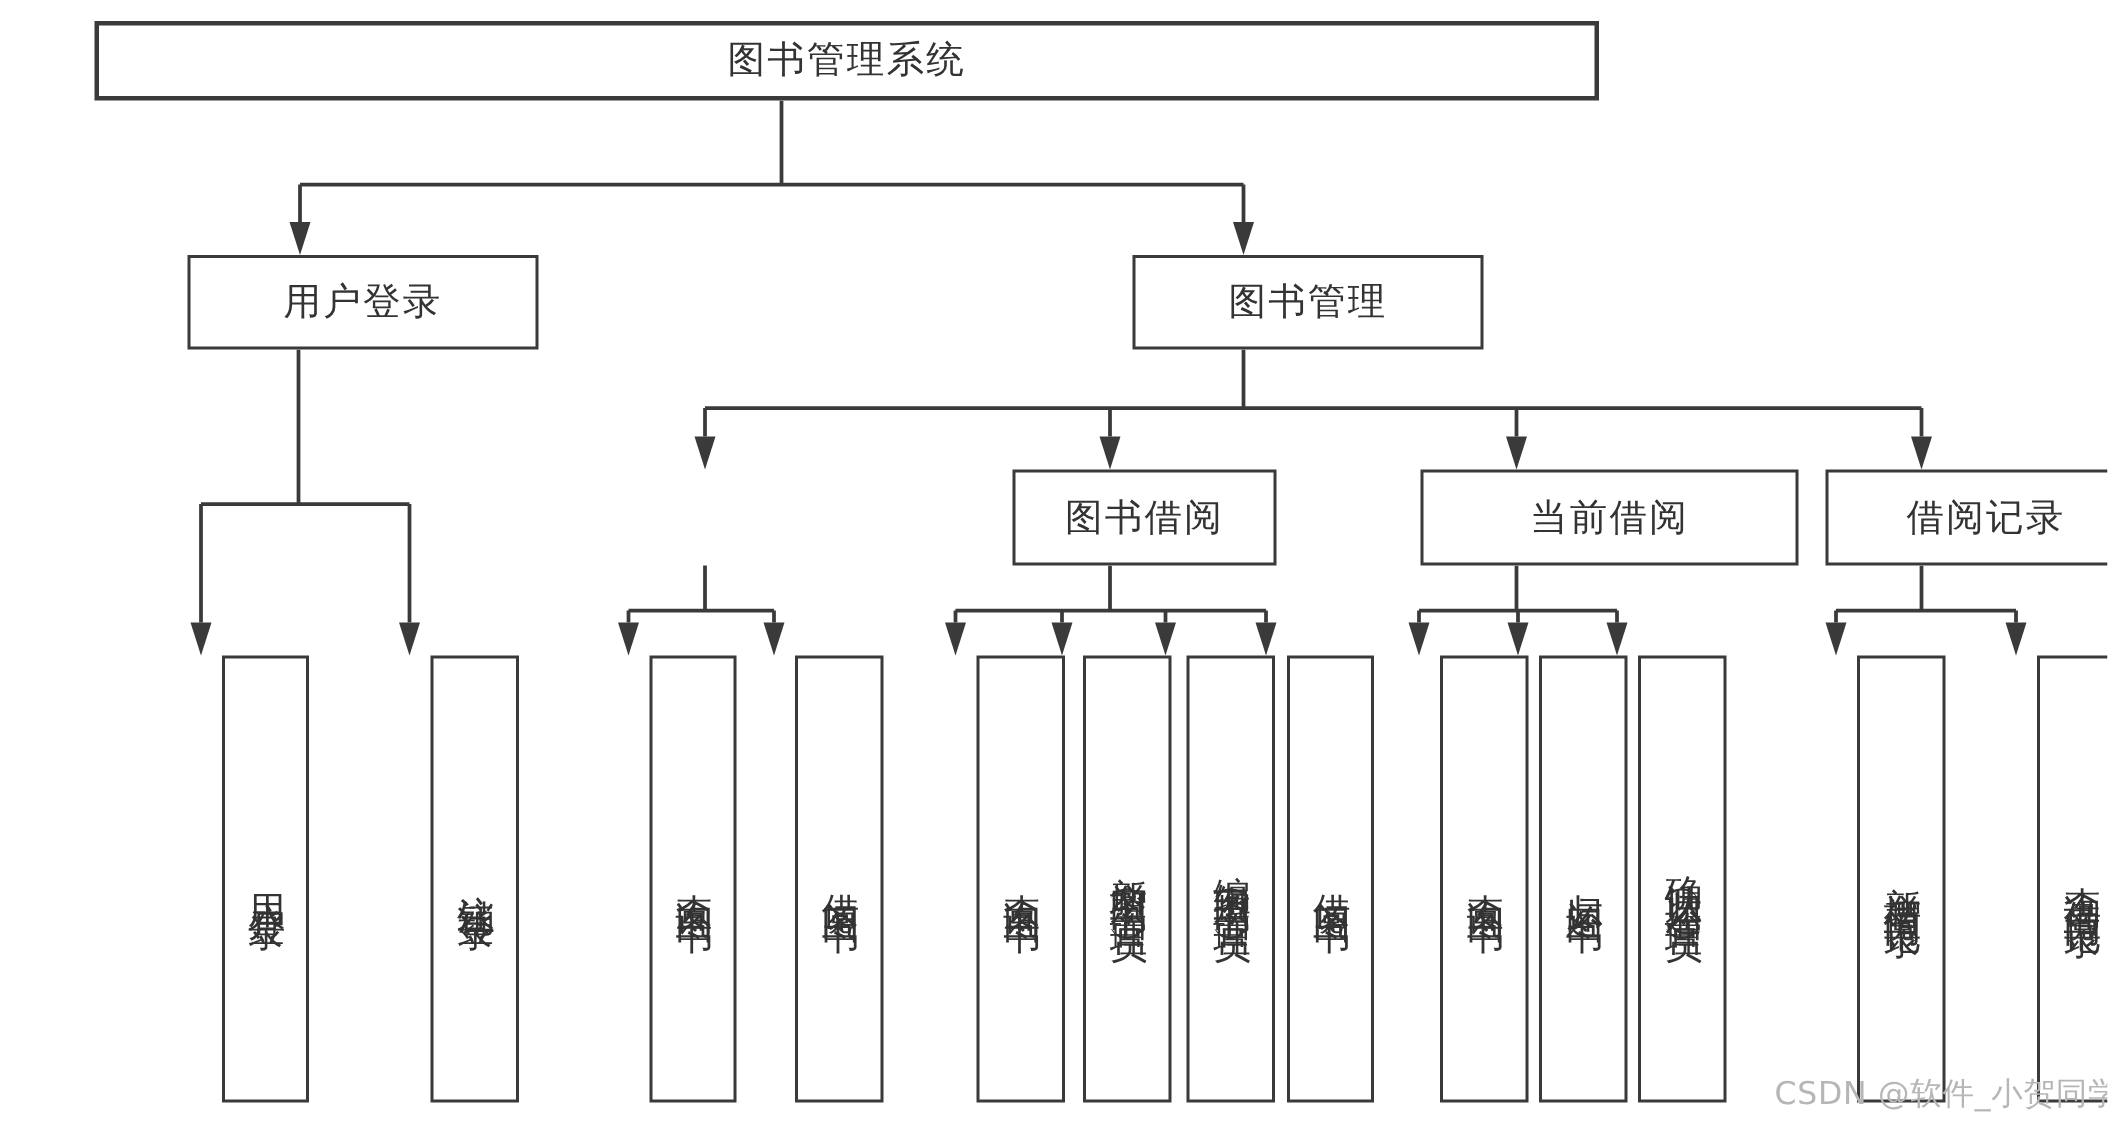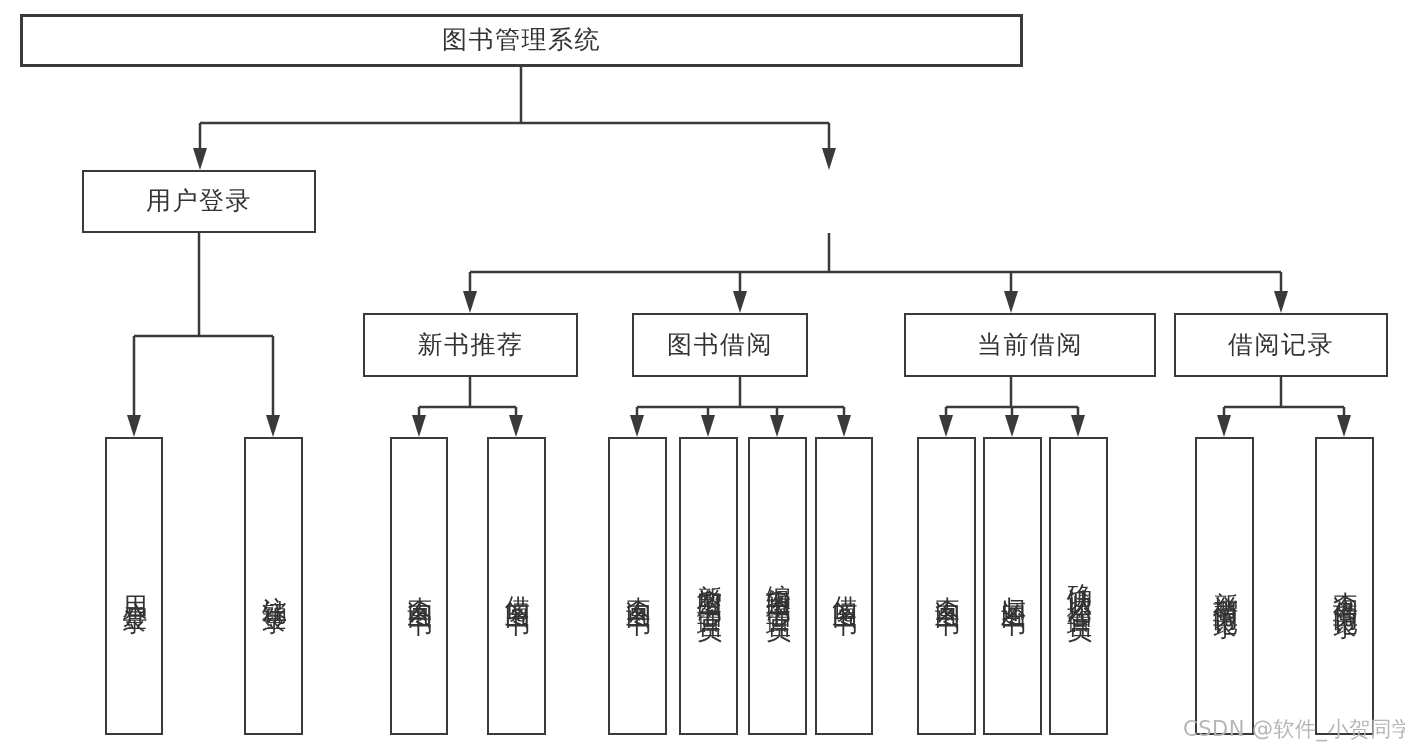--- a/index.html
+++ b/index.html
@@ -13,20 +13,21 @@
   body{font-family:"DejaVu Sans","Liberation Sans",sans-serif;color:var(--text)}
   .canvas{position:relative;width:1405px;height:747px;background:var(--background);overflow:hidden}
   .connectors{position:absolute;left:0;top:0;width:1405px;height:747px;pointer-events:none}
   .node{
     position:absolute;
     background:#fff;
     border:2.5px solid var(--line);
     display:flex;align-items:center;justify-content:center;
     color:var(--text);
     line-height:1.15;
+    margin-left:43px;
   }
   .h{font-size:25px;letter-spacing:1.5px}
   .root{border-width:3px}
   .v{writing-mode:vertical-rl;text-orientation:mixed;font-size:25px;letter-spacing:5px}
   .watermark{
     position:absolute;left:1183px;top:715px;
     font-size:21px;letter-spacing:0.5px;
     color:var(--watermark);white-space:nowrap;z-index:5;
   }
 </style>
@@ -77,22 +78,22 @@
       <polygon points="1005,415 1019,415 1012,437"></polygon>
       <polygon points="1071,415 1085,415 1078,437"></polygon>
       <polygon points="1217,415 1231,415 1224,437"></polygon>
       <polygon points="1337,415 1351,415 1344,437"></polygon>
     </g>
   </svg>
 
   <div class="node h root" style="left:20px;top:14px;width:1003px;height:53px">图书管理系统</div>
 
   <div class="node h" style="left:82px;top:170px;width:234px;height:63px">用户登录</div>
+  <div class="node h" style="left:712px;top:170px;width:234px;height:63px">图书管理</div>
 
-  <div class="node h" style="left:363px;top:313px;width:215px;height:64px">新书推荐</div>
   <div class="node h" style="left:632px;top:313px;width:176px;height:64px">图书借阅</div>
   <div class="node h" style="left:904px;top:313px;width:252px;height:64px">当前借阅</div>
   <div class="node h" style="left:1174px;top:313px;width:214px;height:64px">借阅记录</div>
 
   <div class="node v" style="left:105px;top:437px;width:58px;height:298px">用户登录</div>
   <div class="node v" style="left:244px;top:437px;width:59px;height:298px">注销登录</div>
 
   <div class="node v" style="left:390px;top:437px;width:58px;height:298px">查询图书</div>
   <div class="node v" style="left:487px;top:437px;width:59px;height:298px">借阅图书</div>
 

